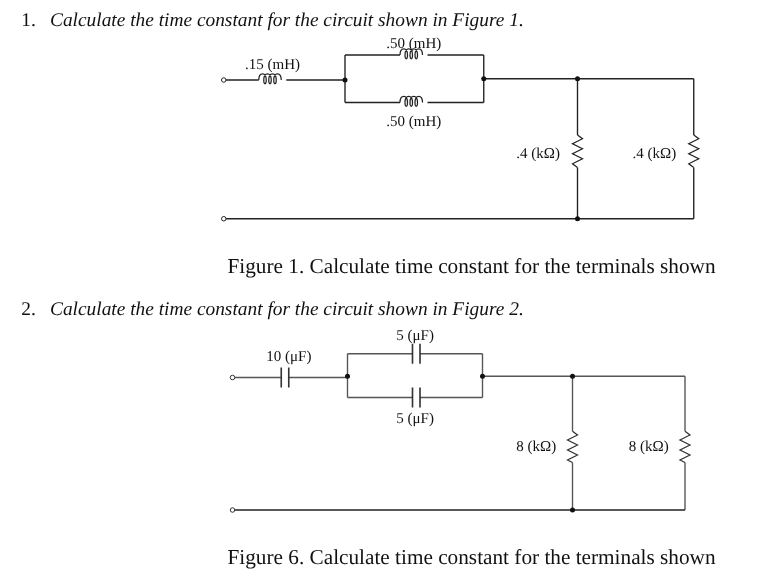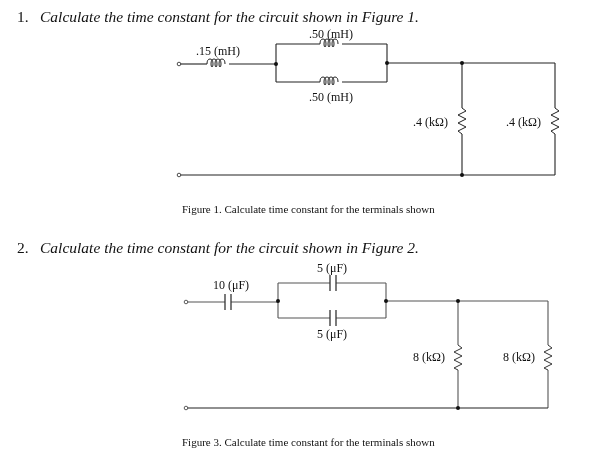--- a/index.html
+++ b/index.html
@@ -1,21 +1,21 @@
 <!DOCTYPE html>
 <html><head>
   <meta charset="utf-8">
   <style>
     html, body { margin: 0; padding: 0; background: #ffffff; }
     body { width: 611px; height: 463px; position: relative; overflow: hidden;
            font-family: "Liberation Serif", "DejaVu Serif", serif; color: #111; }
     .q { position: absolute; font-size: 15.5px; white-space: nowrap; }
     .q .num { position: absolute; left: 0; }
     .q .txt { position: absolute; left: 23px; font-style: italic; }
-    .cap { position: absolute; font-size: 11px; white-space: nowrap; }
+    .cap { position: absolute; font-size: 17px; white-space: nowrap; }
     svg { position: absolute; left: 0; top: 0; }
     .lbl { font-family: "Liberation Serif", "DejaVu Serif", serif; font-size: 12px; fill: #111; }
   </style>
 </head>
 <body>
 
 <div class="q" style="left:17px; top:8px;">
   <span class="num">1.</span>
   <span class="txt">Calculate the time constant for the circuit shown in Figure 1.</span>
 </div>
@@ -122,13 +122,13 @@
   <circle cx="458" cy="301" r="2" fill="#111"></circle>
   <circle cx="458" cy="408" r="2" fill="#111"></circle>
 
   <text class="lbl" x="213" y="289">10 (μF)</text>
   <text class="lbl" x="317" y="272">5 (μF)</text>
   <text class="lbl" x="317" y="338">5 (μF)</text>
   <text class="lbl" x="413" y="361">8 (kΩ)</text>
   <text class="lbl" x="503" y="361">8 (kΩ)</text>
 </svg>
 
-<div class="cap" style="left:182px; top:436px;">Figure 3.  Calculate time constant for the terminals shown</div>
+<div class="cap" style="left:182px; top:436px;">Figure 6.  Calculate time constant for the terminals shown</div>
 
 </body></html>

